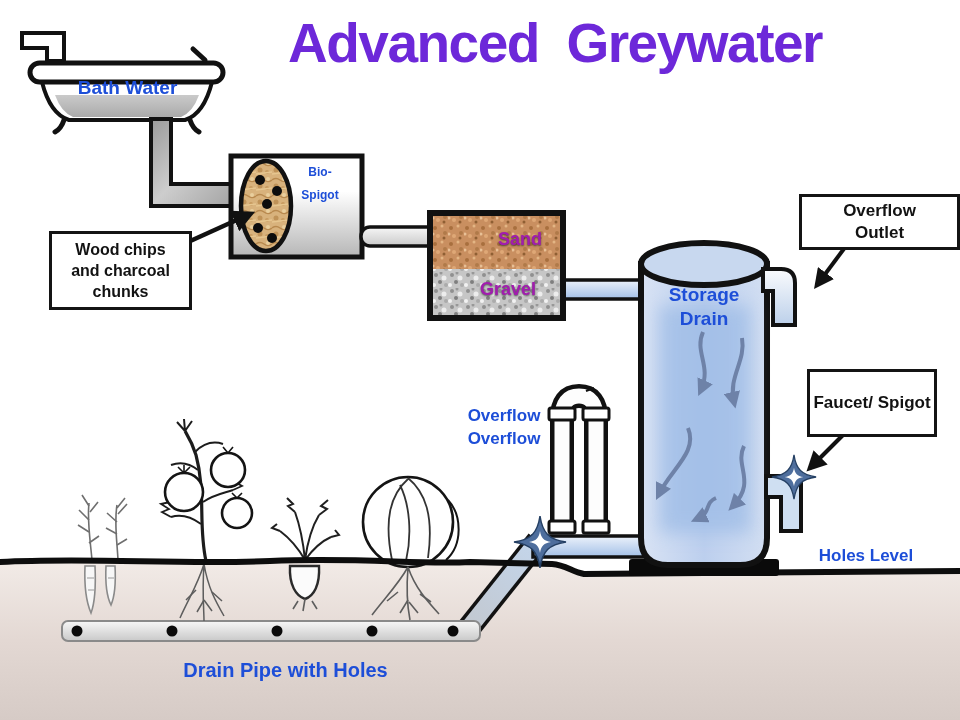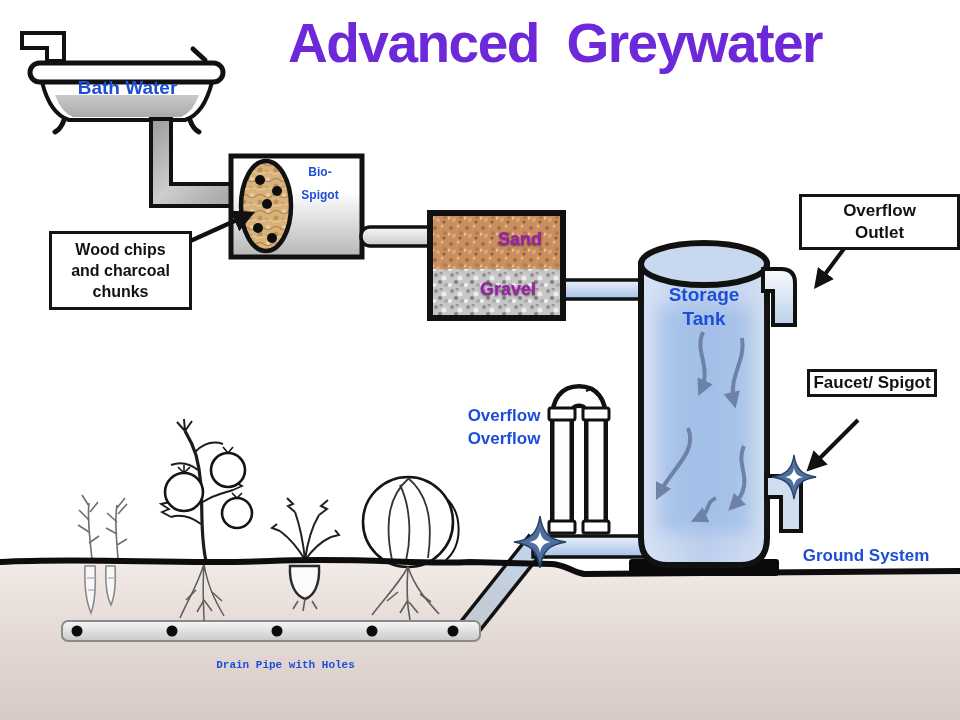--- a/index.html
+++ b/index.html
@@ -273,35 +273,35 @@
   <span class="ln">charcoal</span>
   <span class="ln">chunks</span>
 </div>
 
 <div class="lbl white-text" style="left:468px;top:229px;width:104px;font-size:18px;">Sand</div>
 
 <div class="lbl white-text" style="left:434px;top:279px;width:84px;font-size:18px;margin-left:32px;">Gravel</div>
 
 <div class="lbl" style="left:650px;top:283px;width:108px;font-size:19px;line-height:24px;">
   <span class="ln">Storage</span>
-  <span class="ln">Tank</span>
+  <span class="ln">Drain</span>
 </div>
 
 <div class="note-box" style="left:799px;top:194px;width:123px;padding:3px 16px;font-size:17px;line-height:22px;">
   <span class="ln">Overflow</span>
   <span class="ln">Outlet</span>
 </div>
 
-<div class="note-box" style="left:807px;top:369px;width:124px;padding:0 0;font-size:17px;line-height:22px;">
+<div class="note-box" style="left:807px;top:369px;width:124px;padding:20px 0;font-size:17px;line-height:22px;">
   <span class="ln">Faucet/</span>
   <span class="ln">Spigot</span>
 </div>
 
 <div class="lbl" style="left:446px;top:404px;width:116px;font-size:17px;line-height:23px;">
   <span class="ln">Overflow</span>
   <span class="ln">Overflow</span>
 </div>
 
-<div class="lbl" style="left:801px;top:546px;width:130px;font-size:17px;">Ground System</div>
-
-<div class="lbl" style="left:183px;top:659px;width:205px;font-size:11px;font-family:Liberation Mono, monospace;">Drain Pipe with Holes</div>
+<div class="lbl" style="left:801px;top:546px;width:130px;font-size:17px;">Holes Level</div>
+
+<div class="lbl" style="left:183px;top:659px;width:205px;font-size:20px;">Drain Pipe with Holes</div>
 
 </div>
 
 </body></html>

